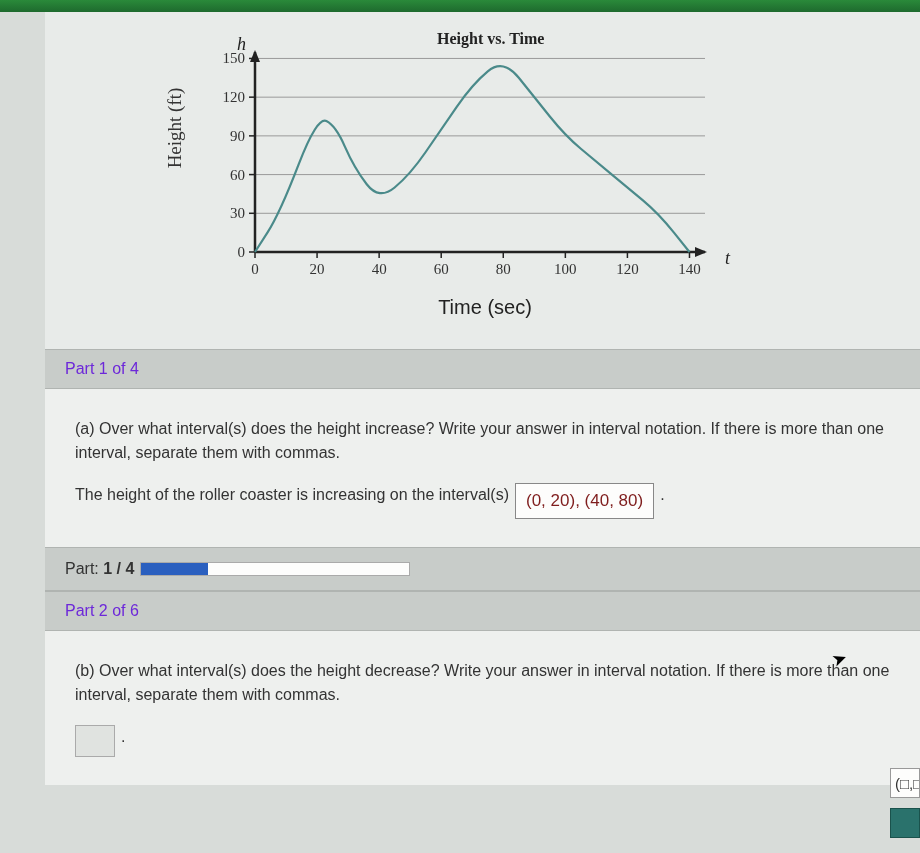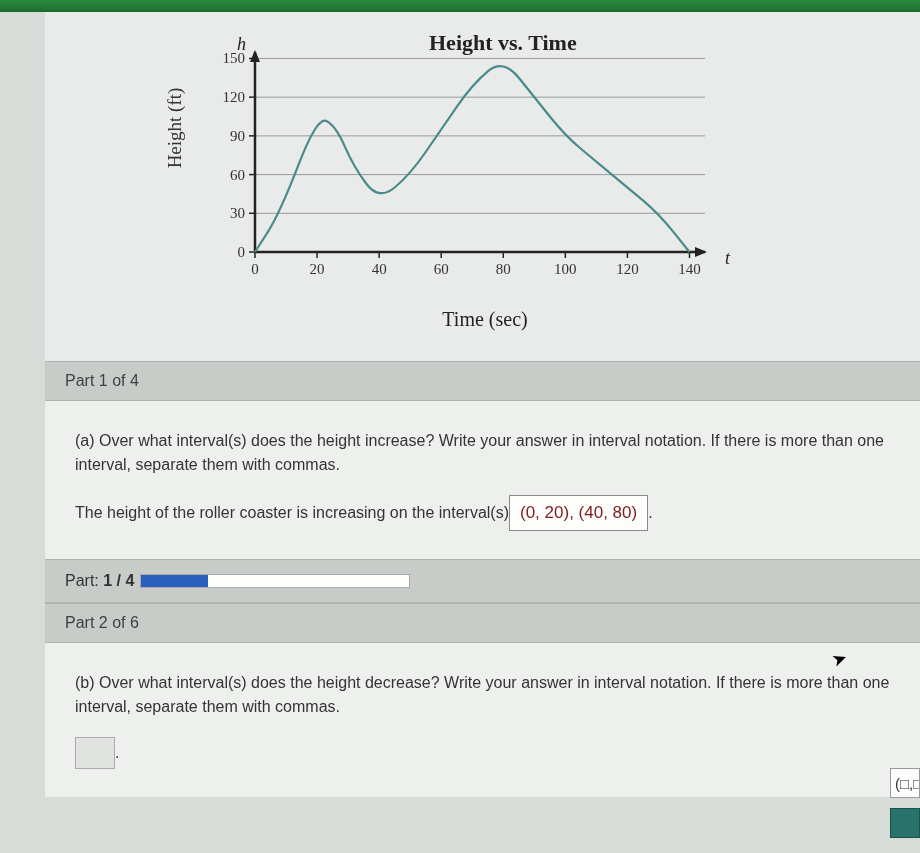--- a/index.html
+++ b/index.html
@@ -26,76 +26,76 @@
     margin-right: -10px;
   }
   .chart-wrap {
     position: relative;
     width: 560px;
     margin-left: 120px;
   }
   .chart-title {
     position: absolute;
     top: -2px;
-    left: 244px;
-    font-family: "Times New Roman", serif;
-    font-size: 22px;
+    left: 252px;
+    font-family: "Times New Roman", serif;
+    font-size: 16px;
     font-weight: bold;
     color: #222;
     text-align: center;
   }
   .y-axis-label {
     position: absolute;
     left: -50px;
     top: 85px;
     transform: rotate(-90deg);
     transform-origin: center;
     font-family: "Times New Roman", serif;
     font-size: 19px;
     color: #333;
   }
   .x-axis-label {
-    font-family: Liberation Serif, serif;
+    font-family: Liberation Sans, sans-serif;
     font-size: 20px;
     color: #222;
     text-align: center;
-    margin-top: 16px;
+    margin-top: 4px;
     margin-left: 40px;
   }
   .axis-var {
     position: absolute;
     font-family: "Times New Roman", serif;
     font-style: italic;
     font-size: 18px;
     color: #222;
   }
   .axis-var.h { top: 2px; left: 52px; }
   .axis-var.t { top: 216px; left: 540px; }
   svg.chart-svg { display: block; }
 
   .part-header {
     background: #c8ccc9;
     padding: 10px 20px;
     font-size: 16px;
-    color: #404040;
+    color: #6d28d9;
     border-top: 1px solid #b0b4b1;
     border-bottom: 1px solid #b0b4b1;
   }
   .part-body {
     background: #eef0ee;
     padding: 28px 30px 28px 30px;
     font-size: 16px;
     color: #333;
     line-height: 1.5;
   }
   .question-text { margin-bottom: 18px; }
   .question-text .q-label {
     display: inline;
   }
-  .answer-line { display: flex; align-items: center; flex-wrap: wrap; }
+  .answer-line { display: flex; align-items: flex-start; flex-wrap: wrap; gap: 6px; }
   .answer-box {
     border: 1px solid #888;
     background: #fdfdfc;
     padding: 4px 10px;
     font-size: 17px;
     color: #7f1d1d;
     min-width: 40px;
     min-height: 26px;
     display: inline-flex;
     align-items: center;

